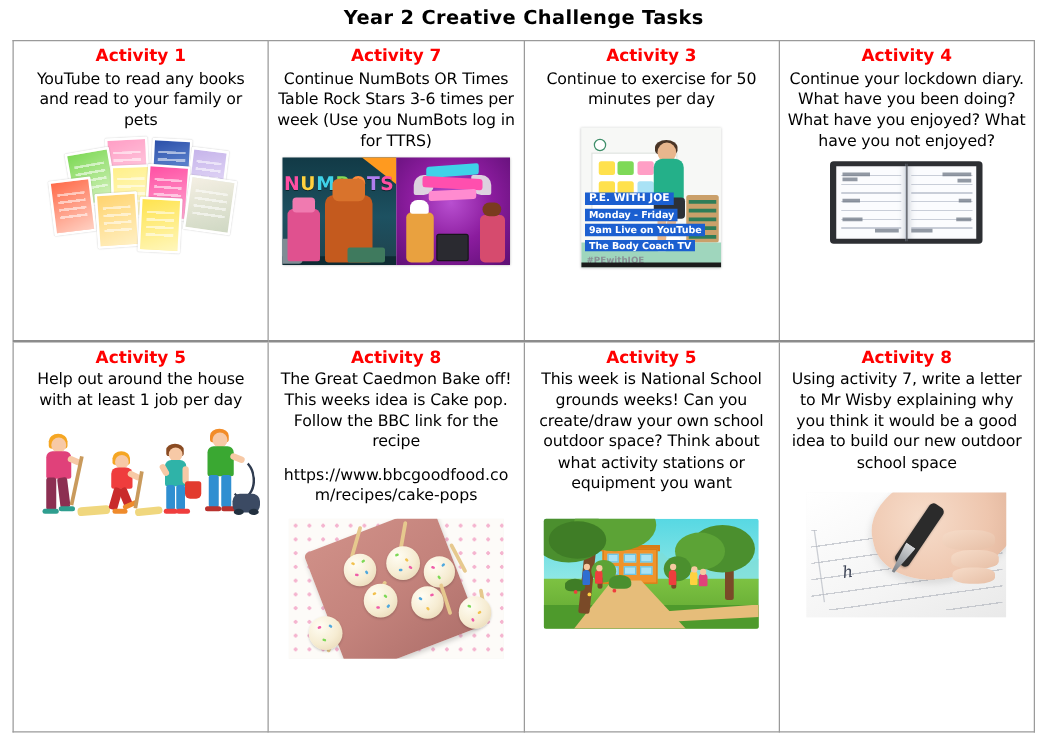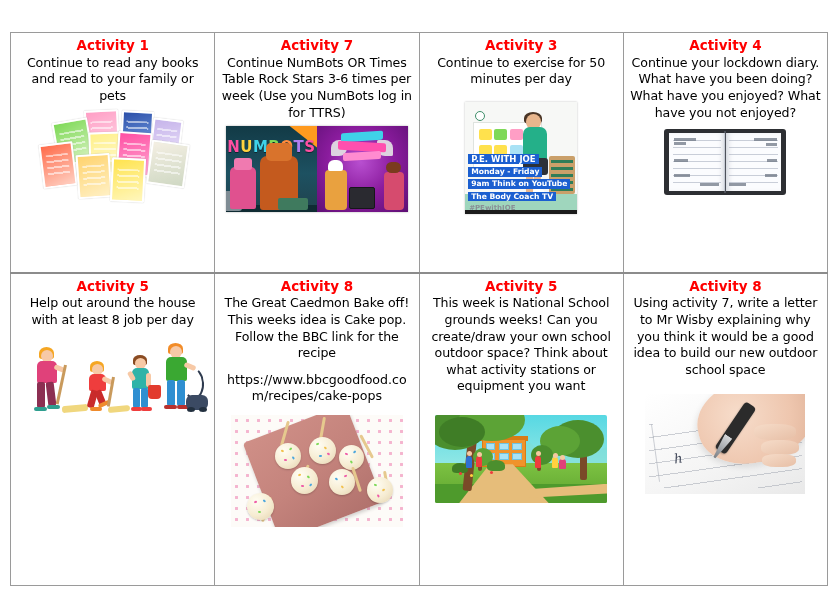--- a/index.html
+++ b/index.html
@@ -253,29 +253,30 @@
      color:#3d4456; font-family:"DejaVu Serif", serif; font-size:13px; font-style:italic; transform:rotate(-8deg);}
 
   
   .link-gap { height:10px; }
 </style>
 </head>
 <body>
 
 <div class="page">
 
+  <div class="doc-title">Year 2 Creative Challenge Tasks</div>
 
   <table class="tasks-table">
     <tbody>
         <tr class="row-1">
 
       <td>
         <div class="cell-inner">
           <div class="activity-heading">Activity 1</div>
-          <div class="activity-text">Continue to read any books and read to your family or pets</div>
+          <div class="activity-text">YouTube to read any books and read to your family or pets</div>
           <div class="art-wrap">
             <div class="books-art">
               <div class="book" style="left:60px; top:0px; width:34px; height:44px; background:linear-gradient(160deg,#ff9ec5,#ffd9e8); transform:rotate(-3deg);">
                     <div class="bk-lines"></div>
                   </div>
               <div class="book" style="left:96px; top:1px; width:32px; height:42px; background:linear-gradient(160deg,#2b4fa8,#7ea6e8); transform:rotate(3deg);">
                     <div class="bk-lines"></div>
                   </div>
               <div class="book" style="left:126px; top:9px; width:30px; height:42px; background:linear-gradient(160deg,#c6b4ea,#ece3fb); transform:rotate(7deg);">
                     <div class="bk-lines"></div>
@@ -371,21 +372,21 @@
               <div class="joe-hair"></div>
               <div class="joe-head"></div>
               <div class="joe-person-body"></div>
               <div class="joe-shorts"></div>
               <div class="joe-leg" style="left:54%; top:64%; height:20px;"></div>
               <div class="joe-leg" style="left:61%; top:64%; height:14px; transform:rotate(14deg);"></div>
               <div class="joe-shoe" style="left:53%; top:83%;"></div>
               <div class="joe-shoe" style="left:61%; top:78%;"></div>
               <div class="joe-band joe-b1">P.E. WITH JOE</div>
               <div class="joe-band joe-b2">Monday - Friday</div>
-              <div class="joe-band joe-b3">9am Think on YouTube</div>
+              <div class="joe-band joe-b3">9am Live on YouTube</div>
               <div class="joe-band joe-b4">The Body Coach TV</div>
               <div class="joe-tag">#PEwithJOE</div>
               <div class="joe-strip"></div>
             </div>
           </div>
         </div>
       </td>
 
       <td>
         <div class="cell-inner">
@@ -416,21 +417,21 @@
           </div>
         </div>
       </td>
     </tr>
 
     <tr class="row-2">
 
       <td>
         <div class="cell-inner">
           <div class="activity-heading">Activity 5</div>
-          <div class="activity-text">Help out around the house with at least 8 job per day</div>
+          <div class="activity-text">Help out around the house with at least 1 job per day</div>
           <div class="art-wrap" style="margin-top:12px;">
             <div class="chores-art">
 
               <div class="fig" style="left:8px; top:6px; width:40px; height:66px;">
                 <div class="fg-hair" style="left:11px; top:0; width:15px; height:12px; background:#f5a623;"></div>
                 <div class="fg-head" style="left:13px; top:3px; width:12px; height:12px; background:#f7c9a6;"></div>
                 <div class="fg-body" style="left:9px; top:14px; width:20px; height:22px; background:#e0417a;"></div>
                 <div class="fg-arm" style="left:26px; top:19px; width:11px; height:5px; background:#f7c9a6; transform:rotate(22deg);"></div>
                 <div class="fg-leg" style="left:9px; top:35px; width:8px; height:26px; background:#8c2f52;"></div>
                 <div class="fg-leg" style="left:19px; top:35px; width:8px; height:24px; background:#8c2f52; transform:rotate(-7deg);"></div>

